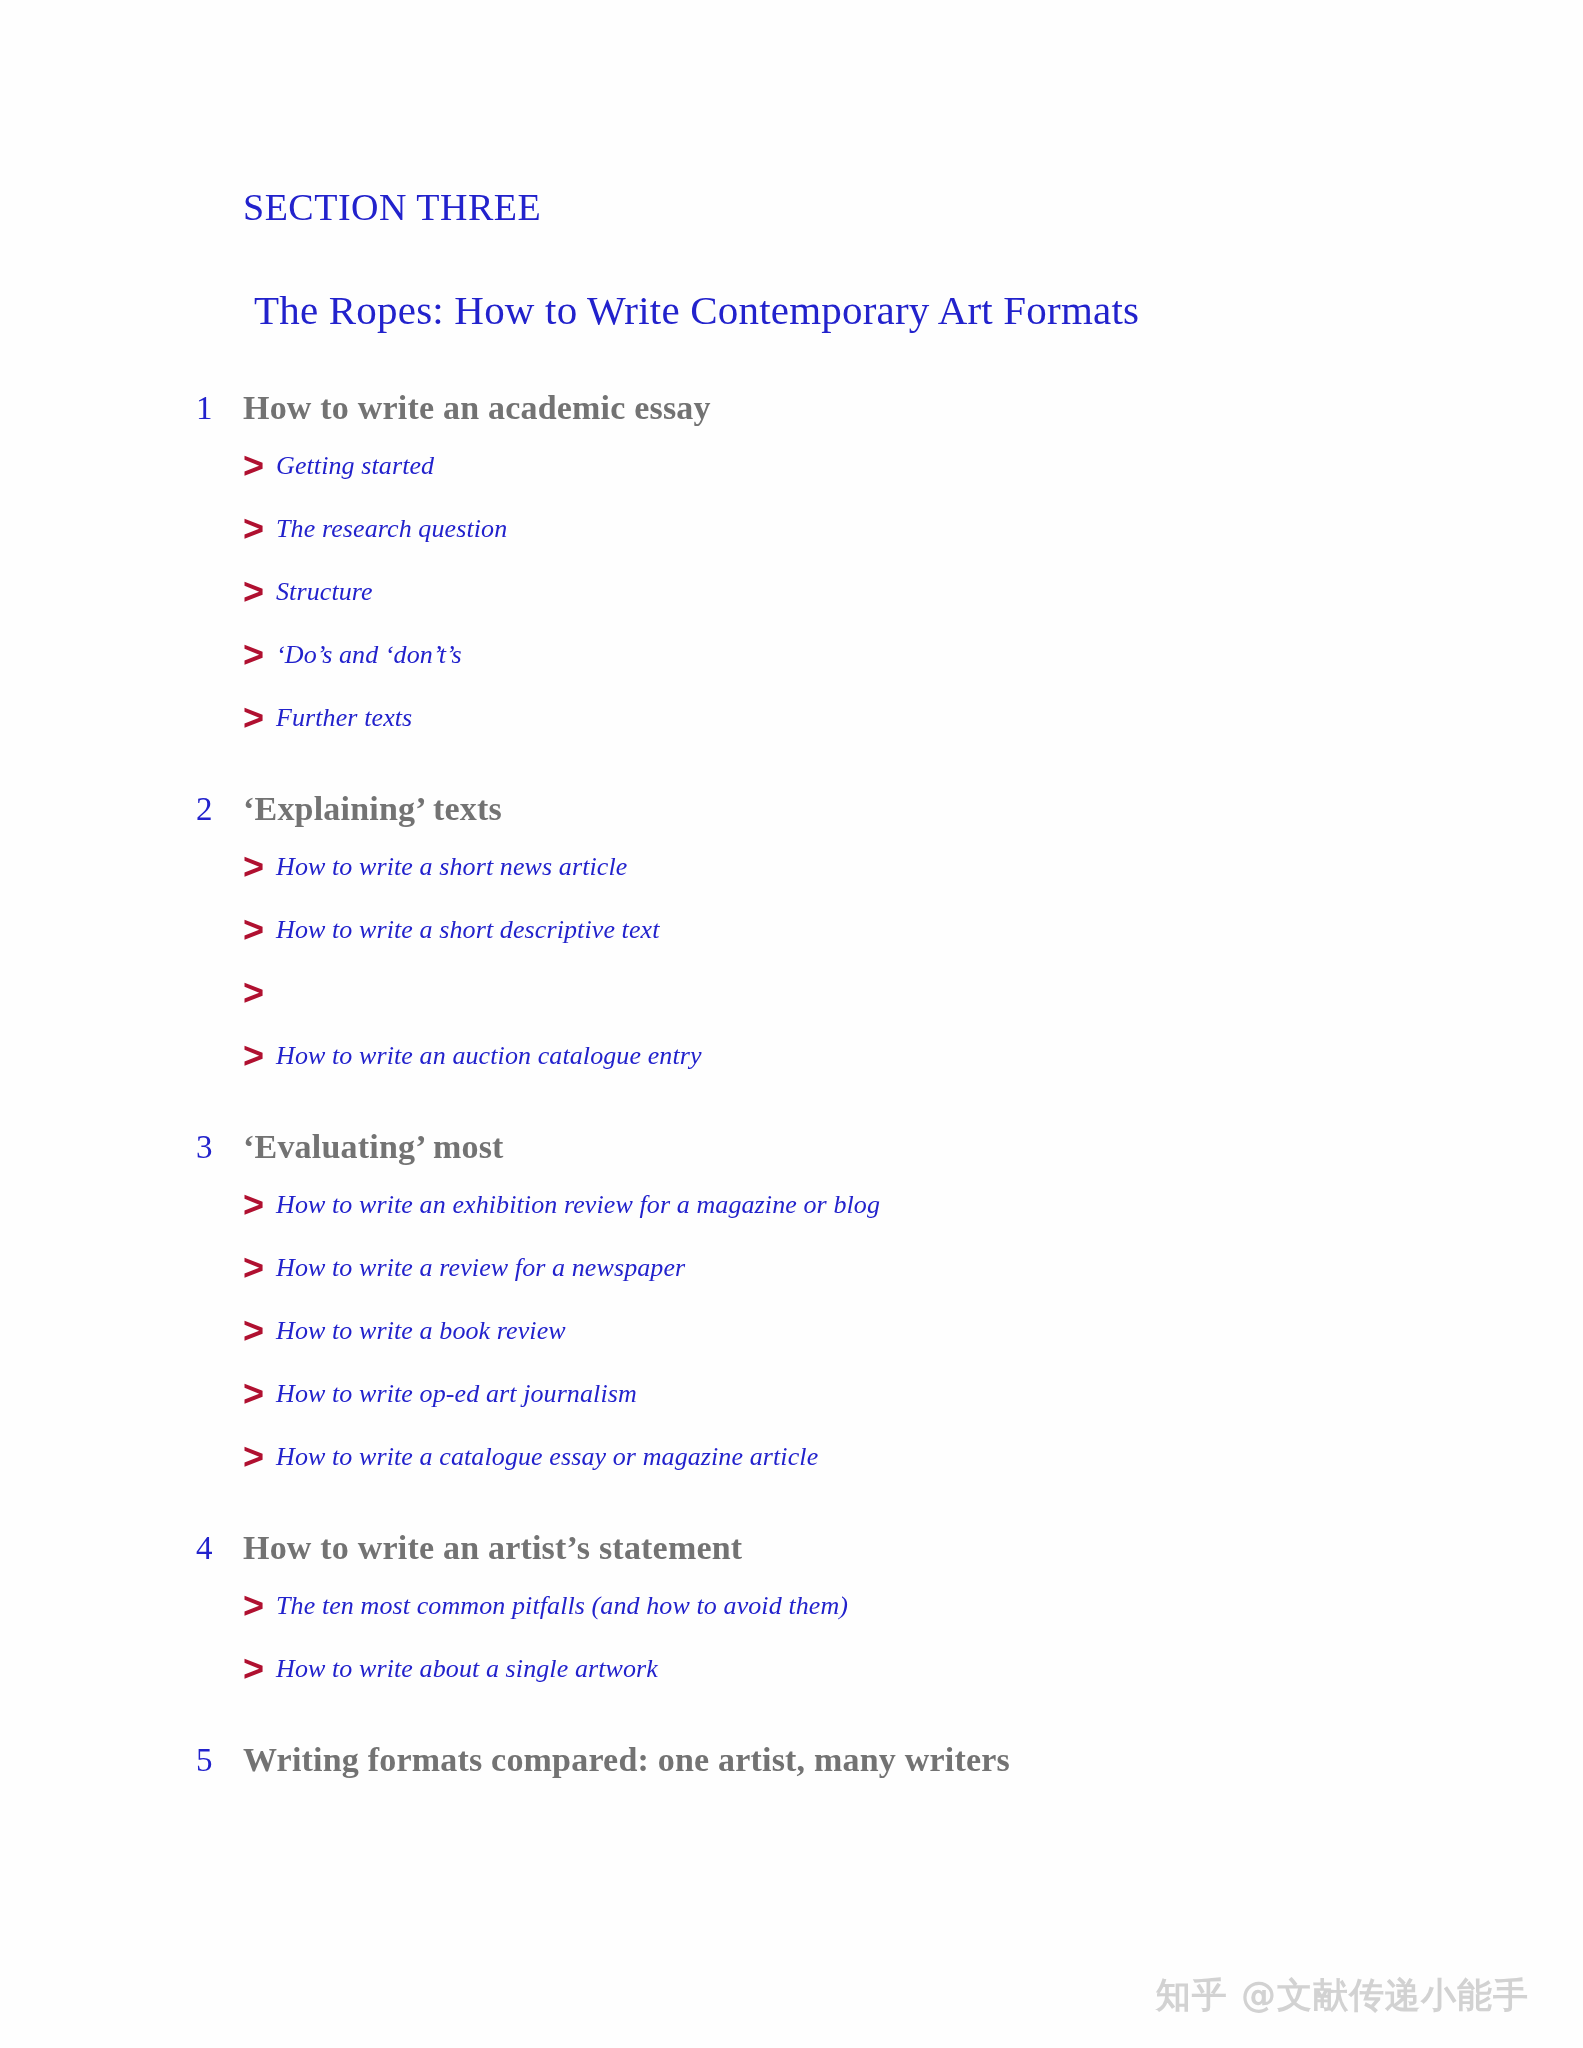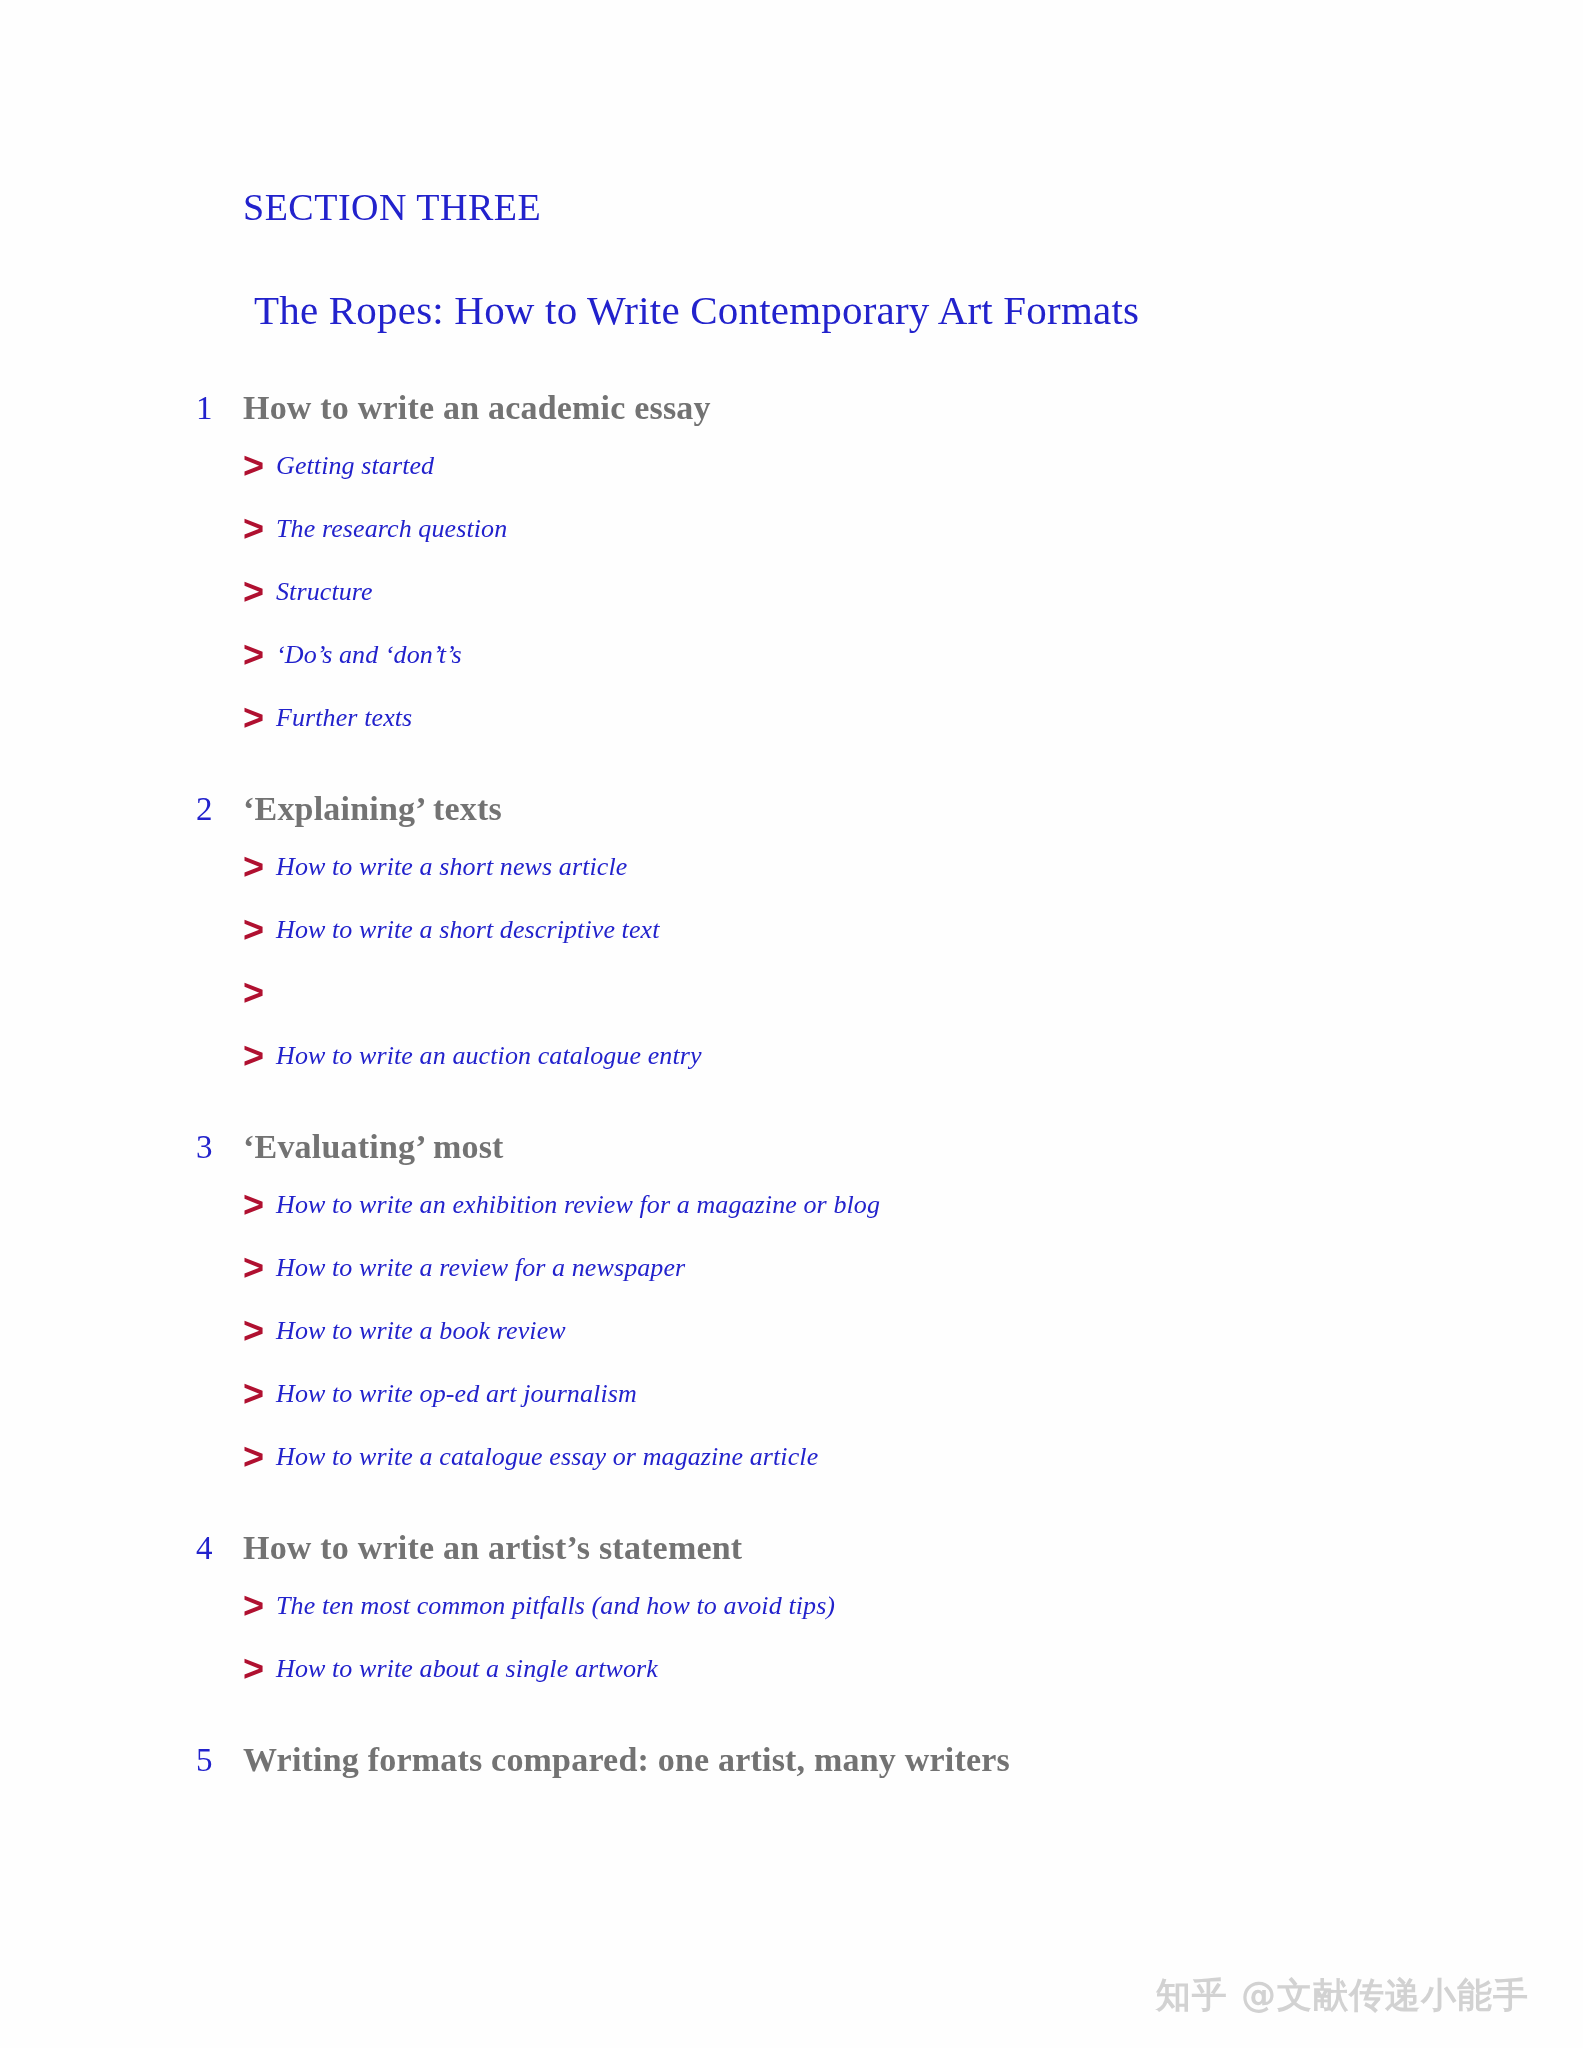--- a/index.html
+++ b/index.html
@@ -232,21 +232,21 @@
             <span class="sub-label">How to write a catalogue essay or magazine article</span>
           </div>
         </div>
         <div class="group">
           <div class="group-head">
             <span class="group-num">4</span>
             <span class="group-label">How to write an artist’s statement</span>
           </div>
           <div class="sub">
             <span class="sub-marker">&gt;</span>
-            <span class="sub-label">The ten most common pitfalls (and how to avoid tips)</span>
+            <span class="sub-label">The ten most common pitfalls (and how to avoid them)</span>
           </div>
           <div class="sub">
             <span class="sub-marker">&gt;</span>
             <span class="sub-label">How to write about a single artwork</span>
           </div>
         </div>
         <div class="group">
           <div class="group-head">
             <span class="group-num">5</span>
             <span class="group-label">Writing formats compared: one artist, many writers</span>

